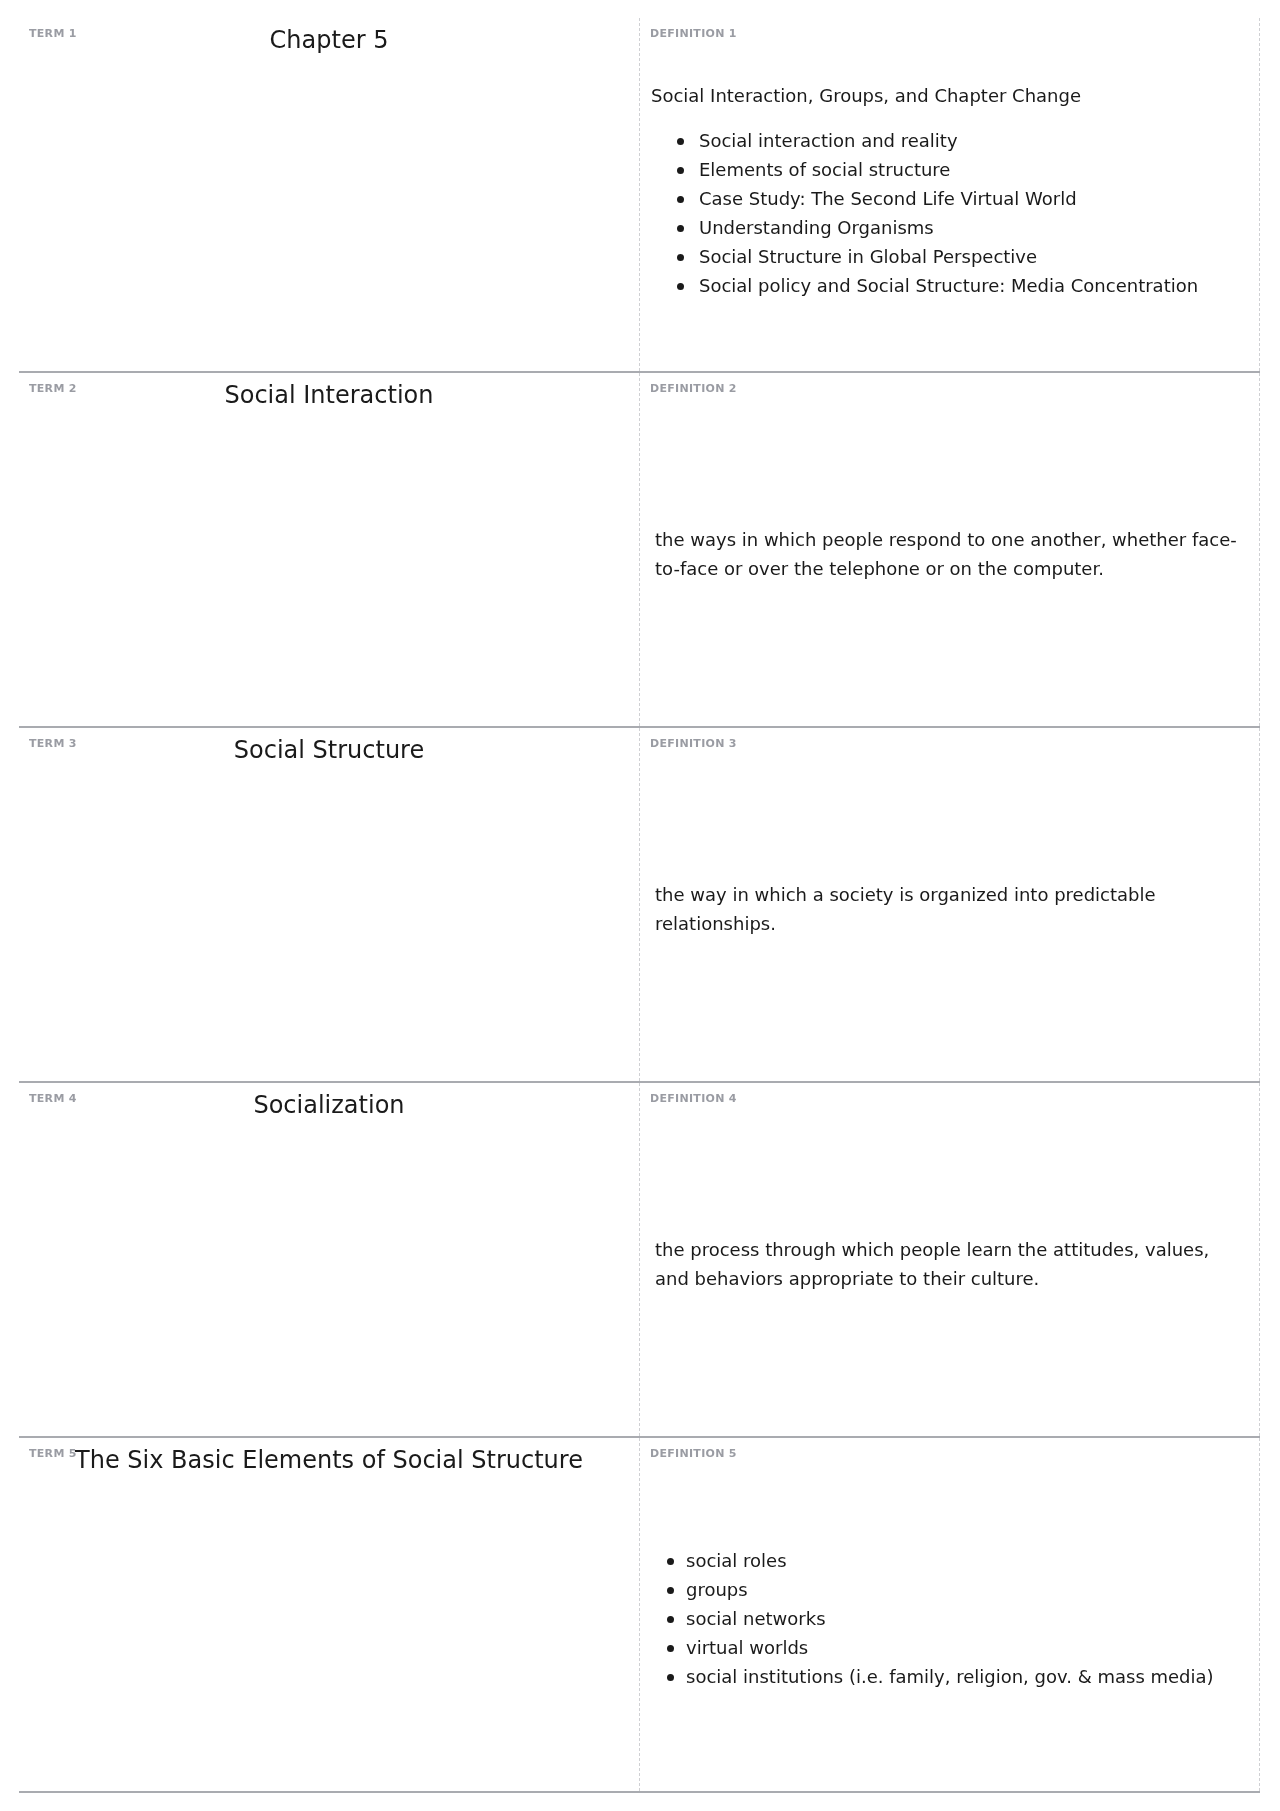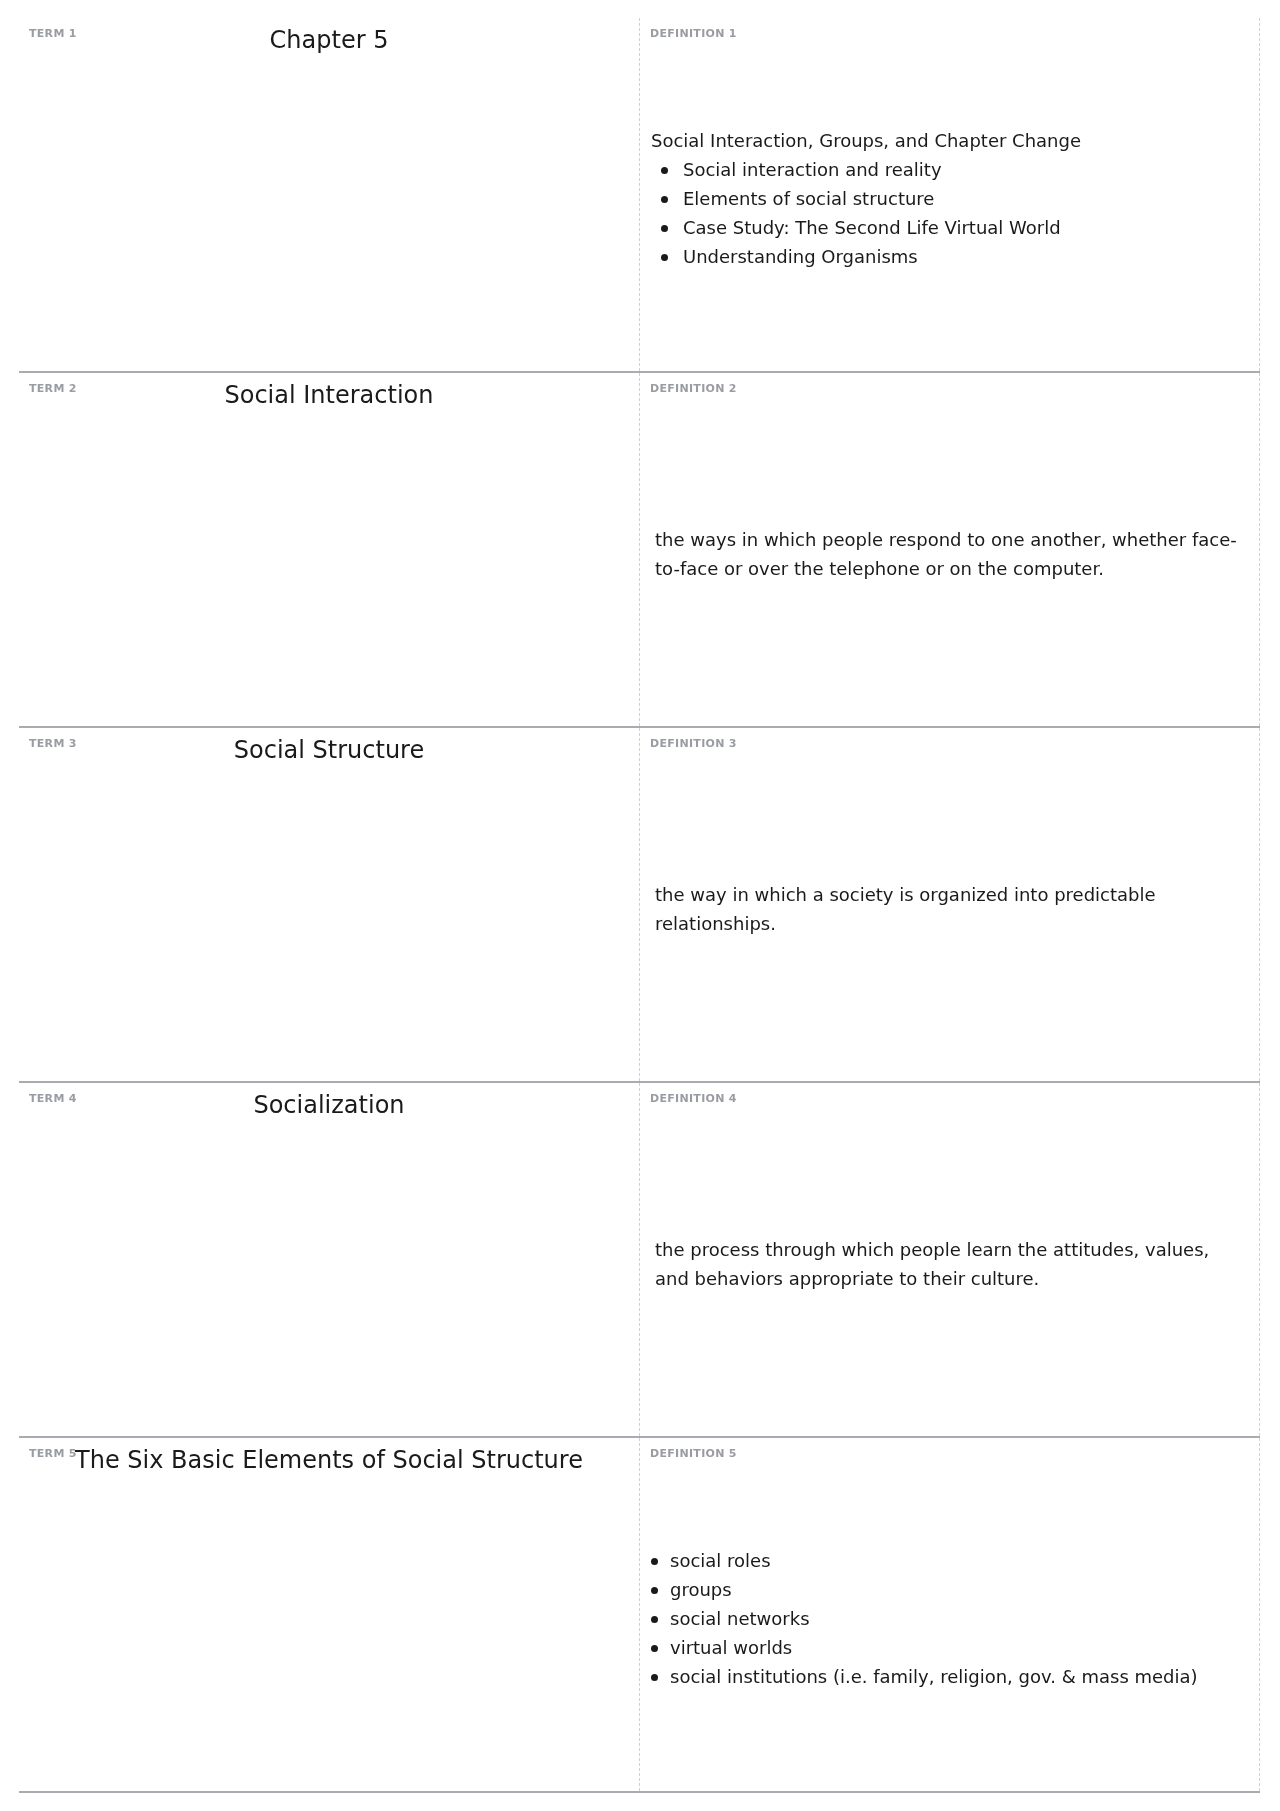--- a/index.html
+++ b/index.html
@@ -81,21 +81,21 @@
       padding-top: 8px;
       box-sizing: border-box;
       font-size: 18px;
       line-height: 29px;
       color: #1a1a1a;
     }
     .def-heading {
       margin: 0;
     }
     .def-list {
-      margin: 0;
+      margin: 16px;
       padding: 0;
       list-style: none;
     }
     .def-list li {
       position: relative;
       padding-left: 32px;
     }
     .def-list li::before {
       content: "";
       position: absolute;
@@ -130,20 +130,22 @@
     </div>
     <div class="def-cell">
       <span class="cell-label">DEFINITION 1</span>
       <div class="def-body">
         <p class="def-heading">Social Interaction, Groups, and Chapter Change</p>
         <ul class="def-list">
           <li>Social interaction and reality</li>
           <li>Elements of social structure</li>
           <li>Case Study: The Second Life Virtual World</li>
           <li>Understanding Organisms</li>
+          <li>Social Structure in Global Perspective</li>
+          <li>Social policy and Social Structure: Media Concentration</li>
         </ul>
       </div>
     </div>
   </div>
 
   <div class="card-row">
     <div class="term-cell">
       <span class="cell-label">TERM 2</span>
       <div class="term-body">
         <span class="term-text">Social Interaction</span>

